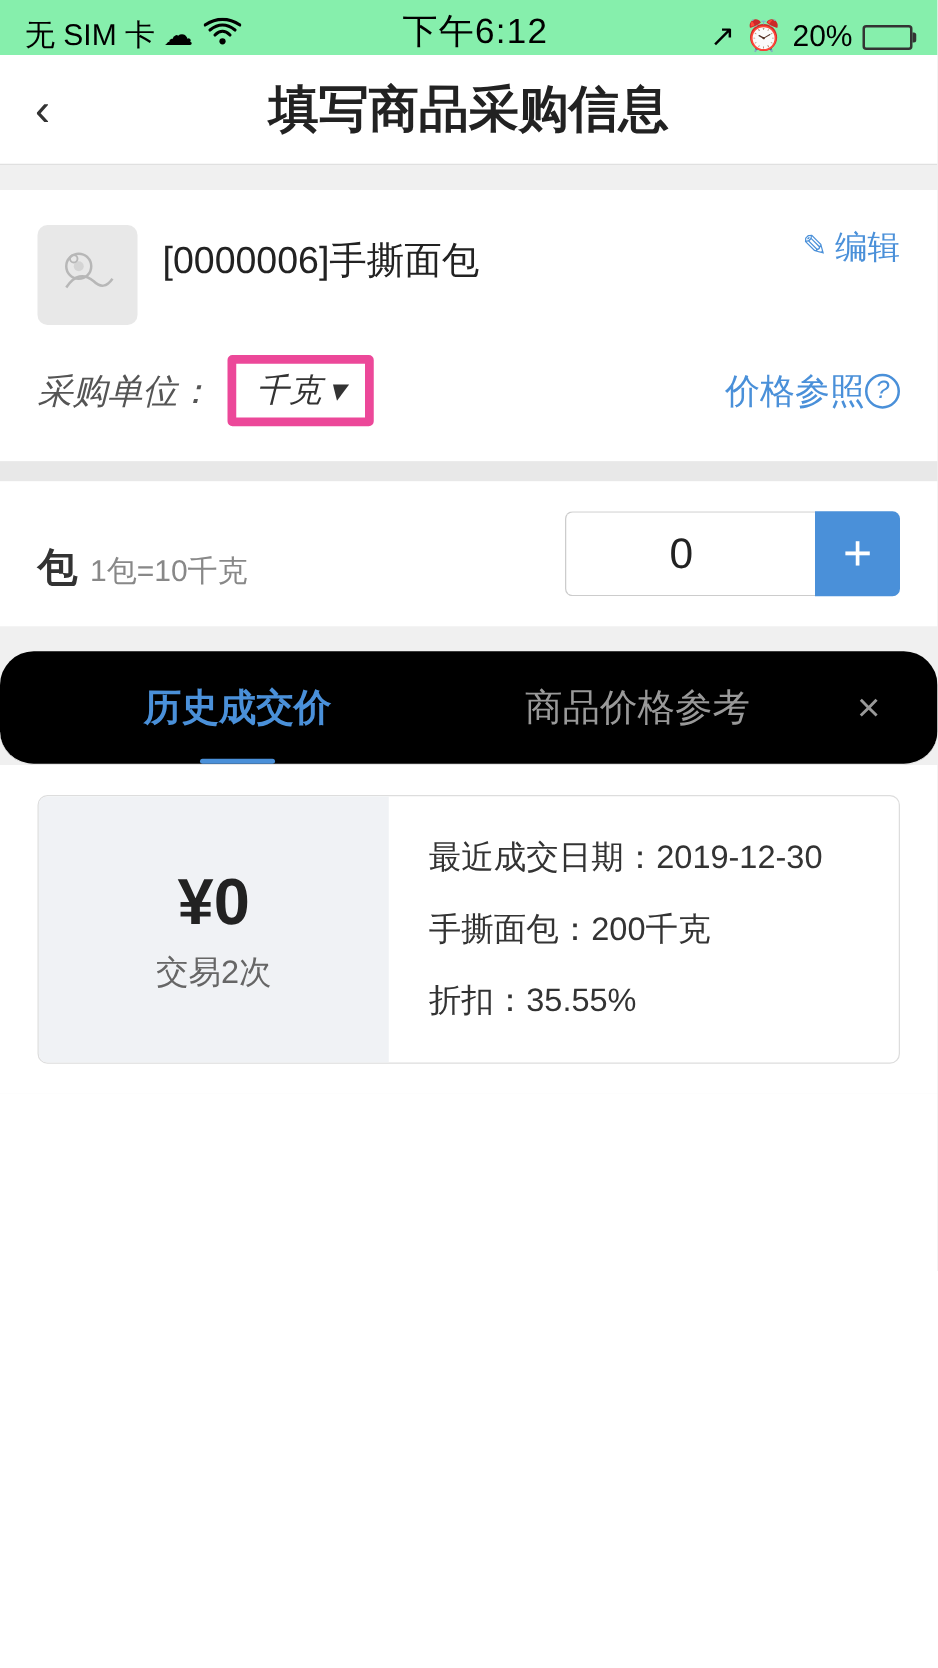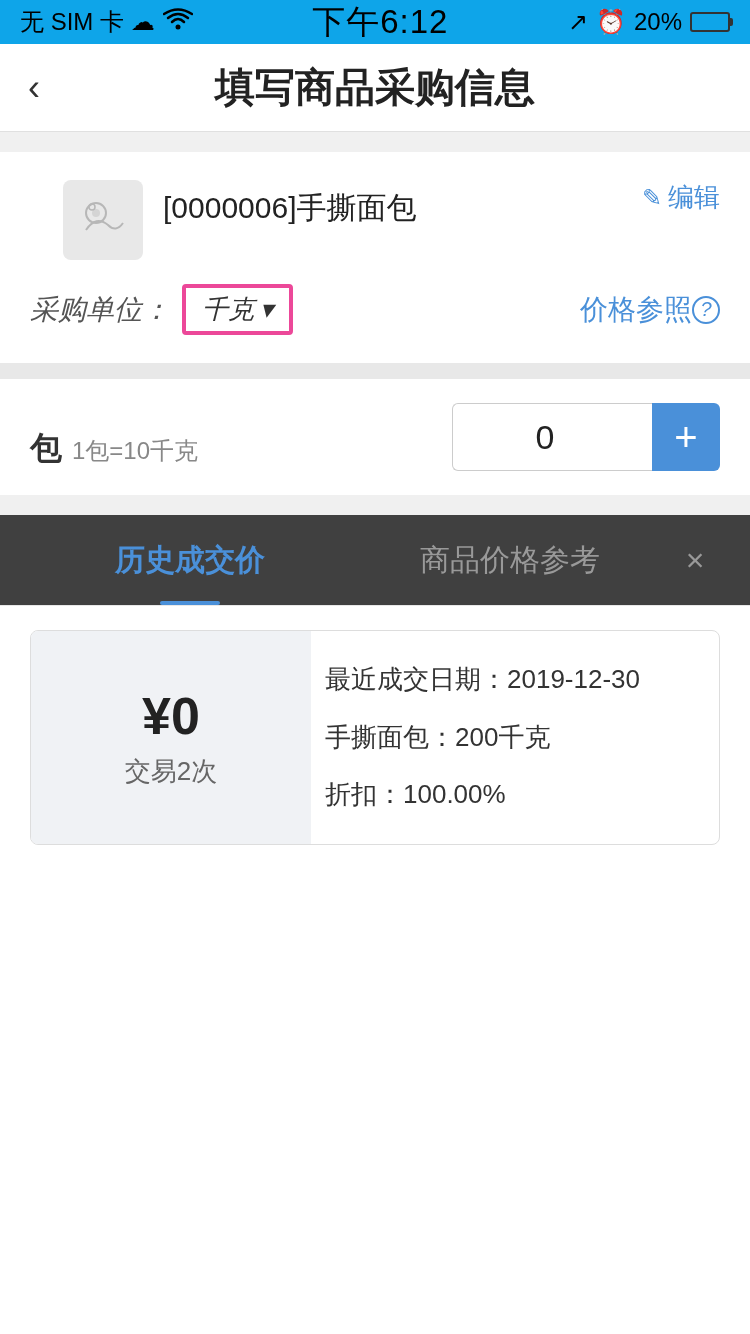--- a/index.html
+++ b/index.html
@@ -9,36 +9,36 @@
       min-height: 1334px;
       font-family: -apple-system, "PingFang SC", "Helvetica Neue", Arial, sans-serif;
       background: #f0f0f0;
       font-size: 28px;
     }
 
     
     .status-bar {
       width: 750px;
       height: 44px;
-      background: #0ea5e9;
-      display: flex;
-      align-items: center;
+      background: #86efac;
+      display: flex;
+      align-items: flex-end;
       justify-content: space-between;
       padding: 0 20px;
       font-size: 26px;
       color: #000;
     }
     .status-left {
       display: flex;
       align-items: center;
       gap: 8px;
       font-size: 24px;
     }
     .status-center {
-      font-size: 33px;
+      font-size: 28px;
       font-weight: 500;
       letter-spacing: 1px;
     }
     .status-right {
       display: flex;
       align-items: center;
       gap: 8px;
       font-size: 24px;
     }
     .battery {
@@ -100,21 +100,20 @@
     .product-card {
       background: #fff;
       margin-top: 20px;
       padding: 28px 30px;
     }
     .product-top {
       display: flex;
       align-items: flex-start;
       justify-content: space-between;
       margin-bottom: 24px;
-      margin-left: 33px;
     }
     .product-info {
       display: flex;
       align-items: flex-start;
       gap: 20px;
     }
     .product-icon {
       width: 80px;
       height: 80px;
       background: #e8e8e8;
@@ -154,21 +153,21 @@
     }
     .purchase-unit {
       display: flex;
       align-items: center;
       gap: 12px;
       font-size: 28px;
       color: #555;
       font-style: italic;
     }
     .unit-tag {
-      border: 4px solid #ec4899;
+      border: 7px solid #ec4899;
       border-radius: 4px;
       padding: 4px 16px;
       font-size: 26px;
       color: #333;
       display: flex;
       align-items: center;
       gap: 6px;
     }
     .price-ref {
       display: flex;
@@ -246,23 +245,24 @@
       border: none;
       border-radius: 0 6px 6px 0;
       display: flex;
       align-items: center;
       justify-content: center;
       cursor: pointer;
     }
 
     
     .tabs-container {
-      background: #404040;
+      background: #000000;
       margin-top: 20px;
       border-bottom: 1px solid #e8e8e8;
+      border-radius: 27px;
     }
     .tabs-header {
       display: flex;
       align-items: center;
       height: 90px;
       position: relative;
       padding: 0 30px;
     }
     .tab-item {
       flex: 1;
@@ -328,21 +328,21 @@
       font-weight: 600;
       color: #222;
     }
     .history-count {
       font-size: 26px;
       color: #666;
       margin-top: 8px;
     }
     .history-right {
       flex: 1;
-      padding: 28px 14px;
+      padding: 28px 32px;
       display: flex;
       flex-direction: column;
       gap: 16px;
     }
     .history-detail {
       font-size: 26px;
       color: #333;
       line-height: 1.6;
     }
 
@@ -451,19 +451,19 @@
       <div class="history-count">交易2次</div>
     </div>
     <div class="history-right">
       <div class="history-detail">
         <span>最近成交日期：</span><span>2019-12-30</span>
       </div>
       <div class="history-detail">
         <span>手撕面包：</span><span>200千克</span>
       </div>
       <div class="history-detail">
-        <span>折扣：</span><span>100.00%</span>
+        <span>折扣：</span><span>35.55%</span>
       </div>
     </div>
   </div>
 </div>
 
 <div class="main-content" style="background:#fff;"></div>
 
 </body></html>

